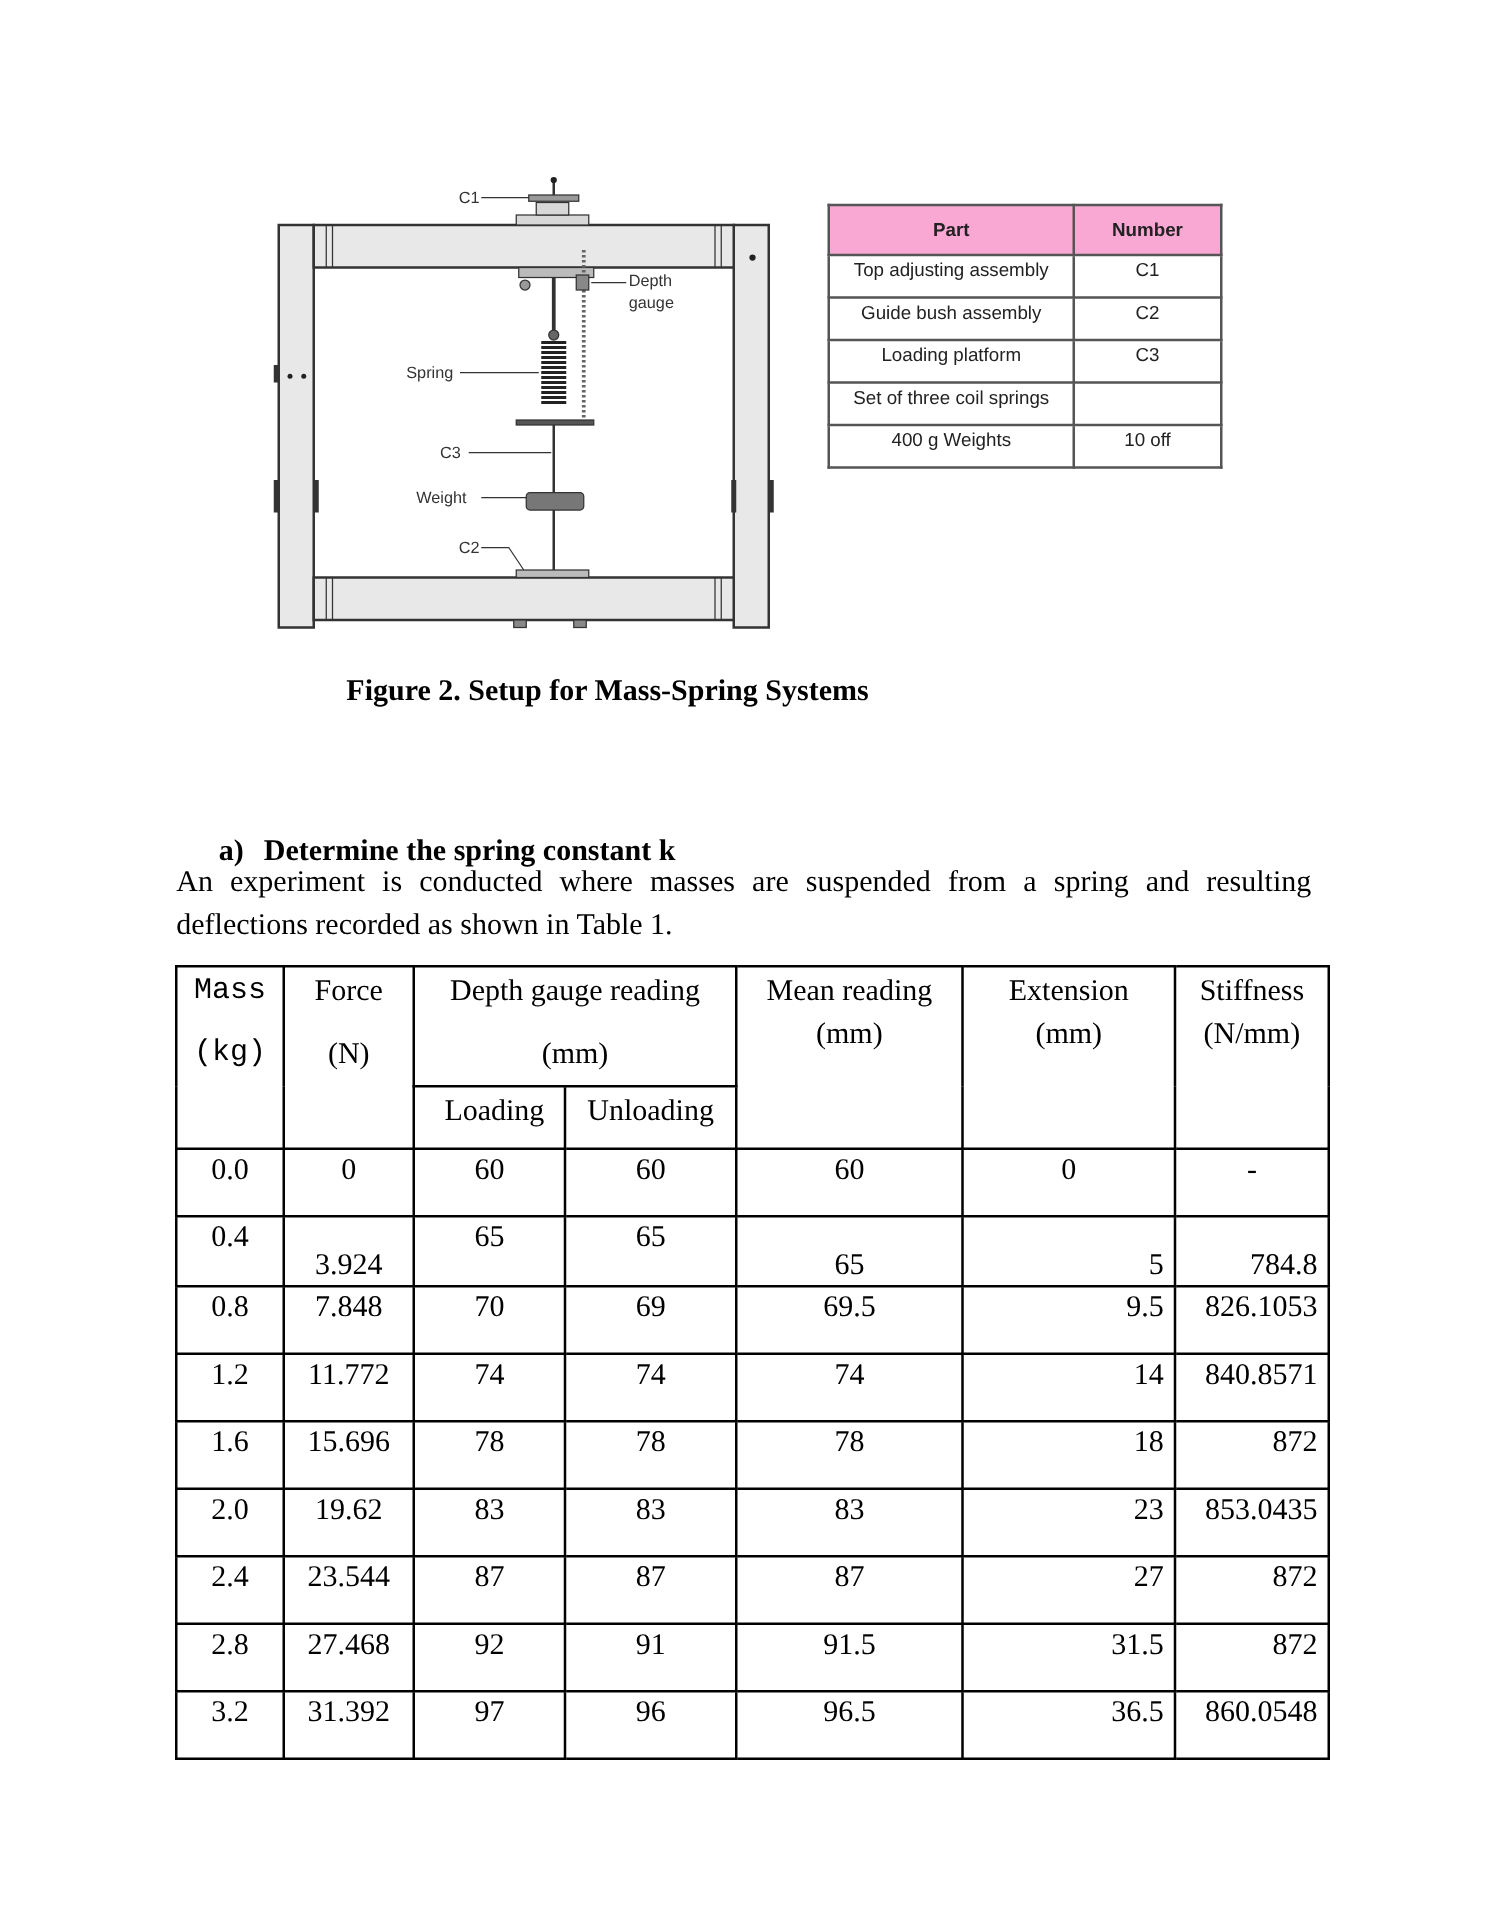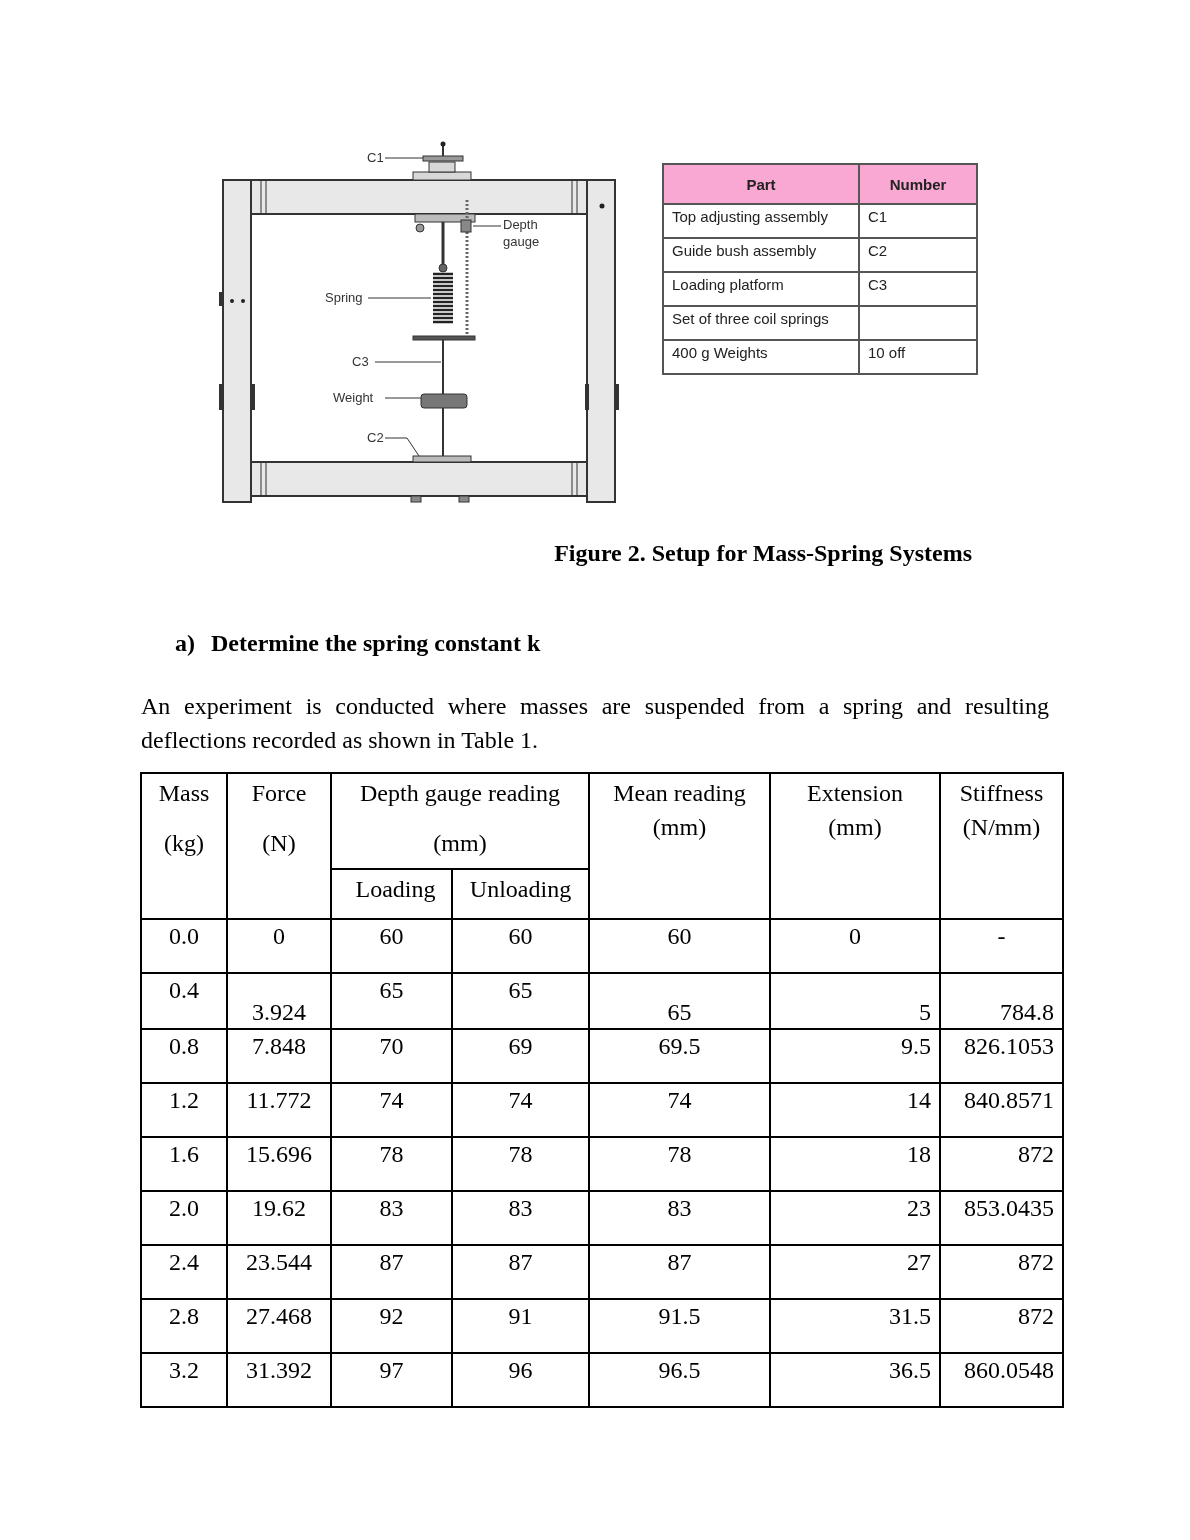--- a/index.html
+++ b/index.html
@@ -6,45 +6,45 @@
   body { width: 1190px; height: 1540px; position: relative; overflow: hidden;
          font-family: "Liberation Serif", serif; color: #000; }
 
   
   .figure { position: absolute; left: 215px; top: 140px; width: 410px; height: 370px; }
   .figure svg { width: 410px; height: 370px; display: block; }
   .svg-label { font-family: "Liberation Sans", sans-serif; font-size: 13px; fill: #333; }
 
   .parts-table { position: absolute; left: 662px; top: 163px; border-collapse: collapse;
                  font-family: "Liberation Sans", sans-serif; font-size: 15px; color: #222; }
-  .parts-table th, .parts-table td { border: 2px solid #555; padding: 3px 8px; text-align: left; vertical-align: top; }
+  .parts-table th, .parts-table td { border: 2px solid #555; padding: 3px 8px; text-align: center; vertical-align: top; }
   .parts-table th { background: #f9a8d4; font-weight: bold; text-align: center; height: 32px; vertical-align: middle; }
   .parts-table td { height: 26px; }
   .parts-table .c-part { width: 178px; }
   .parts-table .c-num { width: 100px; }
   .parts-table .tall { height: 46px; line-height: 18px; }
 
-  .caption { position: absolute; top: 540px; left: 0; width: 972px; text-align: right;
+  .caption { position: absolute; top: 540px; left: 0; width: 972px; text-align: center;
              font-weight: bold; font-size: 24px; }
 
-  .heading { position: absolute; left: 175px; top: 630px; font-weight: bold; font-size: 24px; }
+  .heading { position: absolute; left: 175px; top: 668px; font-weight: bold; font-size: 24px; }
   .heading .num { display: inline-block; width: 36px; }
 
   .para { position: absolute; left: 141px; top: 689px; width: 908px; font-size: 24px;
           line-height: 34px; text-align: justify; text-align-last: left; }
 
   
   .data-table { position: absolute; left: 140px; top: 772px; border-collapse: collapse;
                 font-size: 24px; }
   .data-table th, .data-table td { border: 2px solid #000; padding: 0 8px; }
   .data-table th { font-weight: normal; vertical-align: top; text-align: center; line-height: 34px; padding-top: 2px; }
   .data-table td { height: 49px; text-align: center; vertical-align: top; padding-top: 3px; }
   .data-table td.right { text-align: right; }
   .data-table td.bottom { vertical-align: bottom; padding-bottom: 2px; }
-  .w-mass { width: 68px; } .w-force { width: 86px; border-radius: 19px; } .w-load { width: 95px; } .w-unload { width: 119px; }
+  .w-mass { width: 68px; font-family: Liberation Mono, monospace; } .w-force { width: 86px; border-radius: 19px; } .w-load { width: 95px; } .w-unload { width: 119px; }
   .w-mean { width: 163px; } .w-ext { width: 152px; } .w-stiff { width: 105px; margin-left: 32px; }
   .hdr-sub { line-height: 34px; }
 </style>
 </head>
 <body>
 
 <div class="figure">
   <svg viewBox="0 0 410 370">
 
     <rect x="8" y="40" width="28" height="322" fill="#e8e8e8" stroke="#333" stroke-width="2"></rect>

